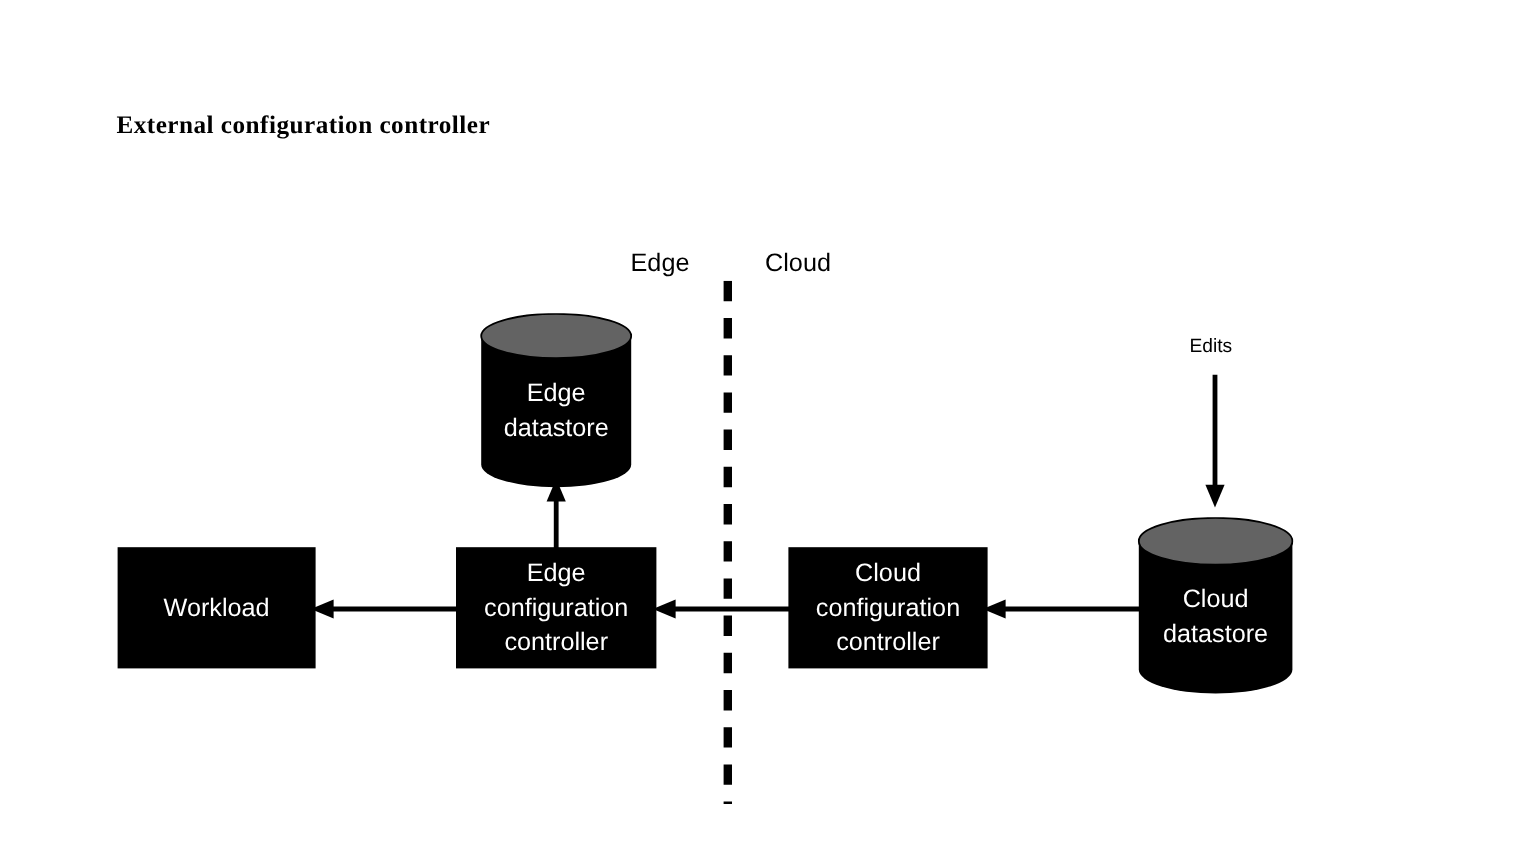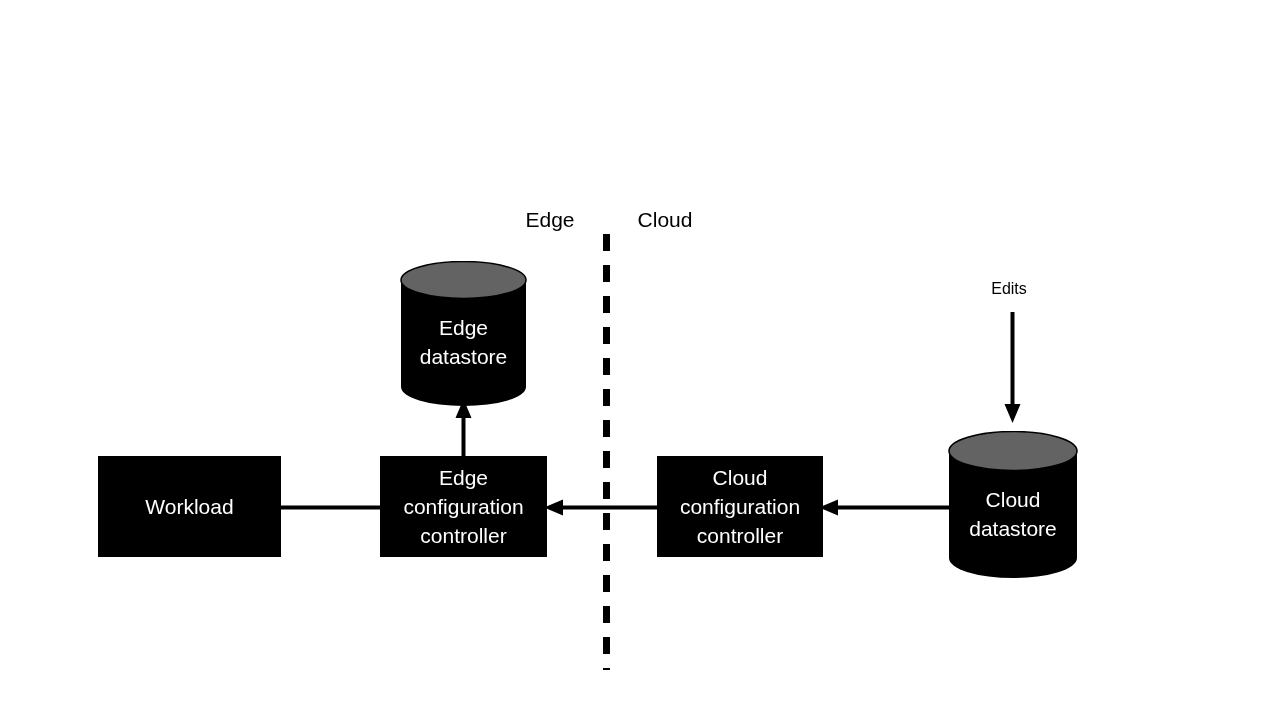--- a/index.html
+++ b/index.html
@@ -62,21 +62,21 @@
     background: #000000;
     color: #ffffff;
     display: flex;
     align-items: center;
     justify-content: center;
     text-align: center;
     font-size: 21px;
     line-height: 29px;
     box-sizing: border-box;
   }
-  #box-workload      { left: 98px;  top: 456px; width: 183px; height: 101px; }
+  #box-workload      { left: 98px;  top: 456px; width: 165px; height: 101px; }
   #box-edge-ctrl     { left: 380px; top: 456px; width: 167px; height: 101px; }
   #box-cloud-ctrl    { left: 657px; top: 456px; width: 166px; height: 101px; }
 
   .node-box .label { white-space: pre-line; }
 
   
   .cylinder {
     position: absolute;
   }
   .cylinder .cyl-svg {
@@ -115,20 +115,21 @@
   #arrow-cloud-to-edge    { left: 543px; top: 495px; width: 120px; height: 25px; }
   #arrow-store-to-cloud   { left: 818px; top: 495px; width: 136px; height: 25px; }
   #arrow-ctrl-to-store    { left: 451px; top: 398px; width: 25px; height: 62px; }
   #arrow-edits            { left: 1000px; top: 312px; width: 25px; height: 112px; }
 </style>
 </head>
 <body>
 
 <div id="canvas">
 
+  <div class="title">External configuration controller</div>
 
   <div class="zone-label" id="zone-edge">Edge</div>
   <div class="zone-label" id="zone-cloud">Cloud</div>
 
   <svg id="boundary" viewBox="0 0 11 436" width="11" height="436" xmlns="http://www.w3.org/2000/svg">
     <line x1="5.5" y1="0" x2="5.5" y2="436" stroke="#000000" stroke-width="7" stroke-dasharray="17,14"></line>
   </svg>
 
   <div class="cylinder" id="cyl-edge">
     <svg class="cyl-svg" viewBox="0 0 127 146" width="127" height="146" xmlns="http://www.w3.org/2000/svg">

